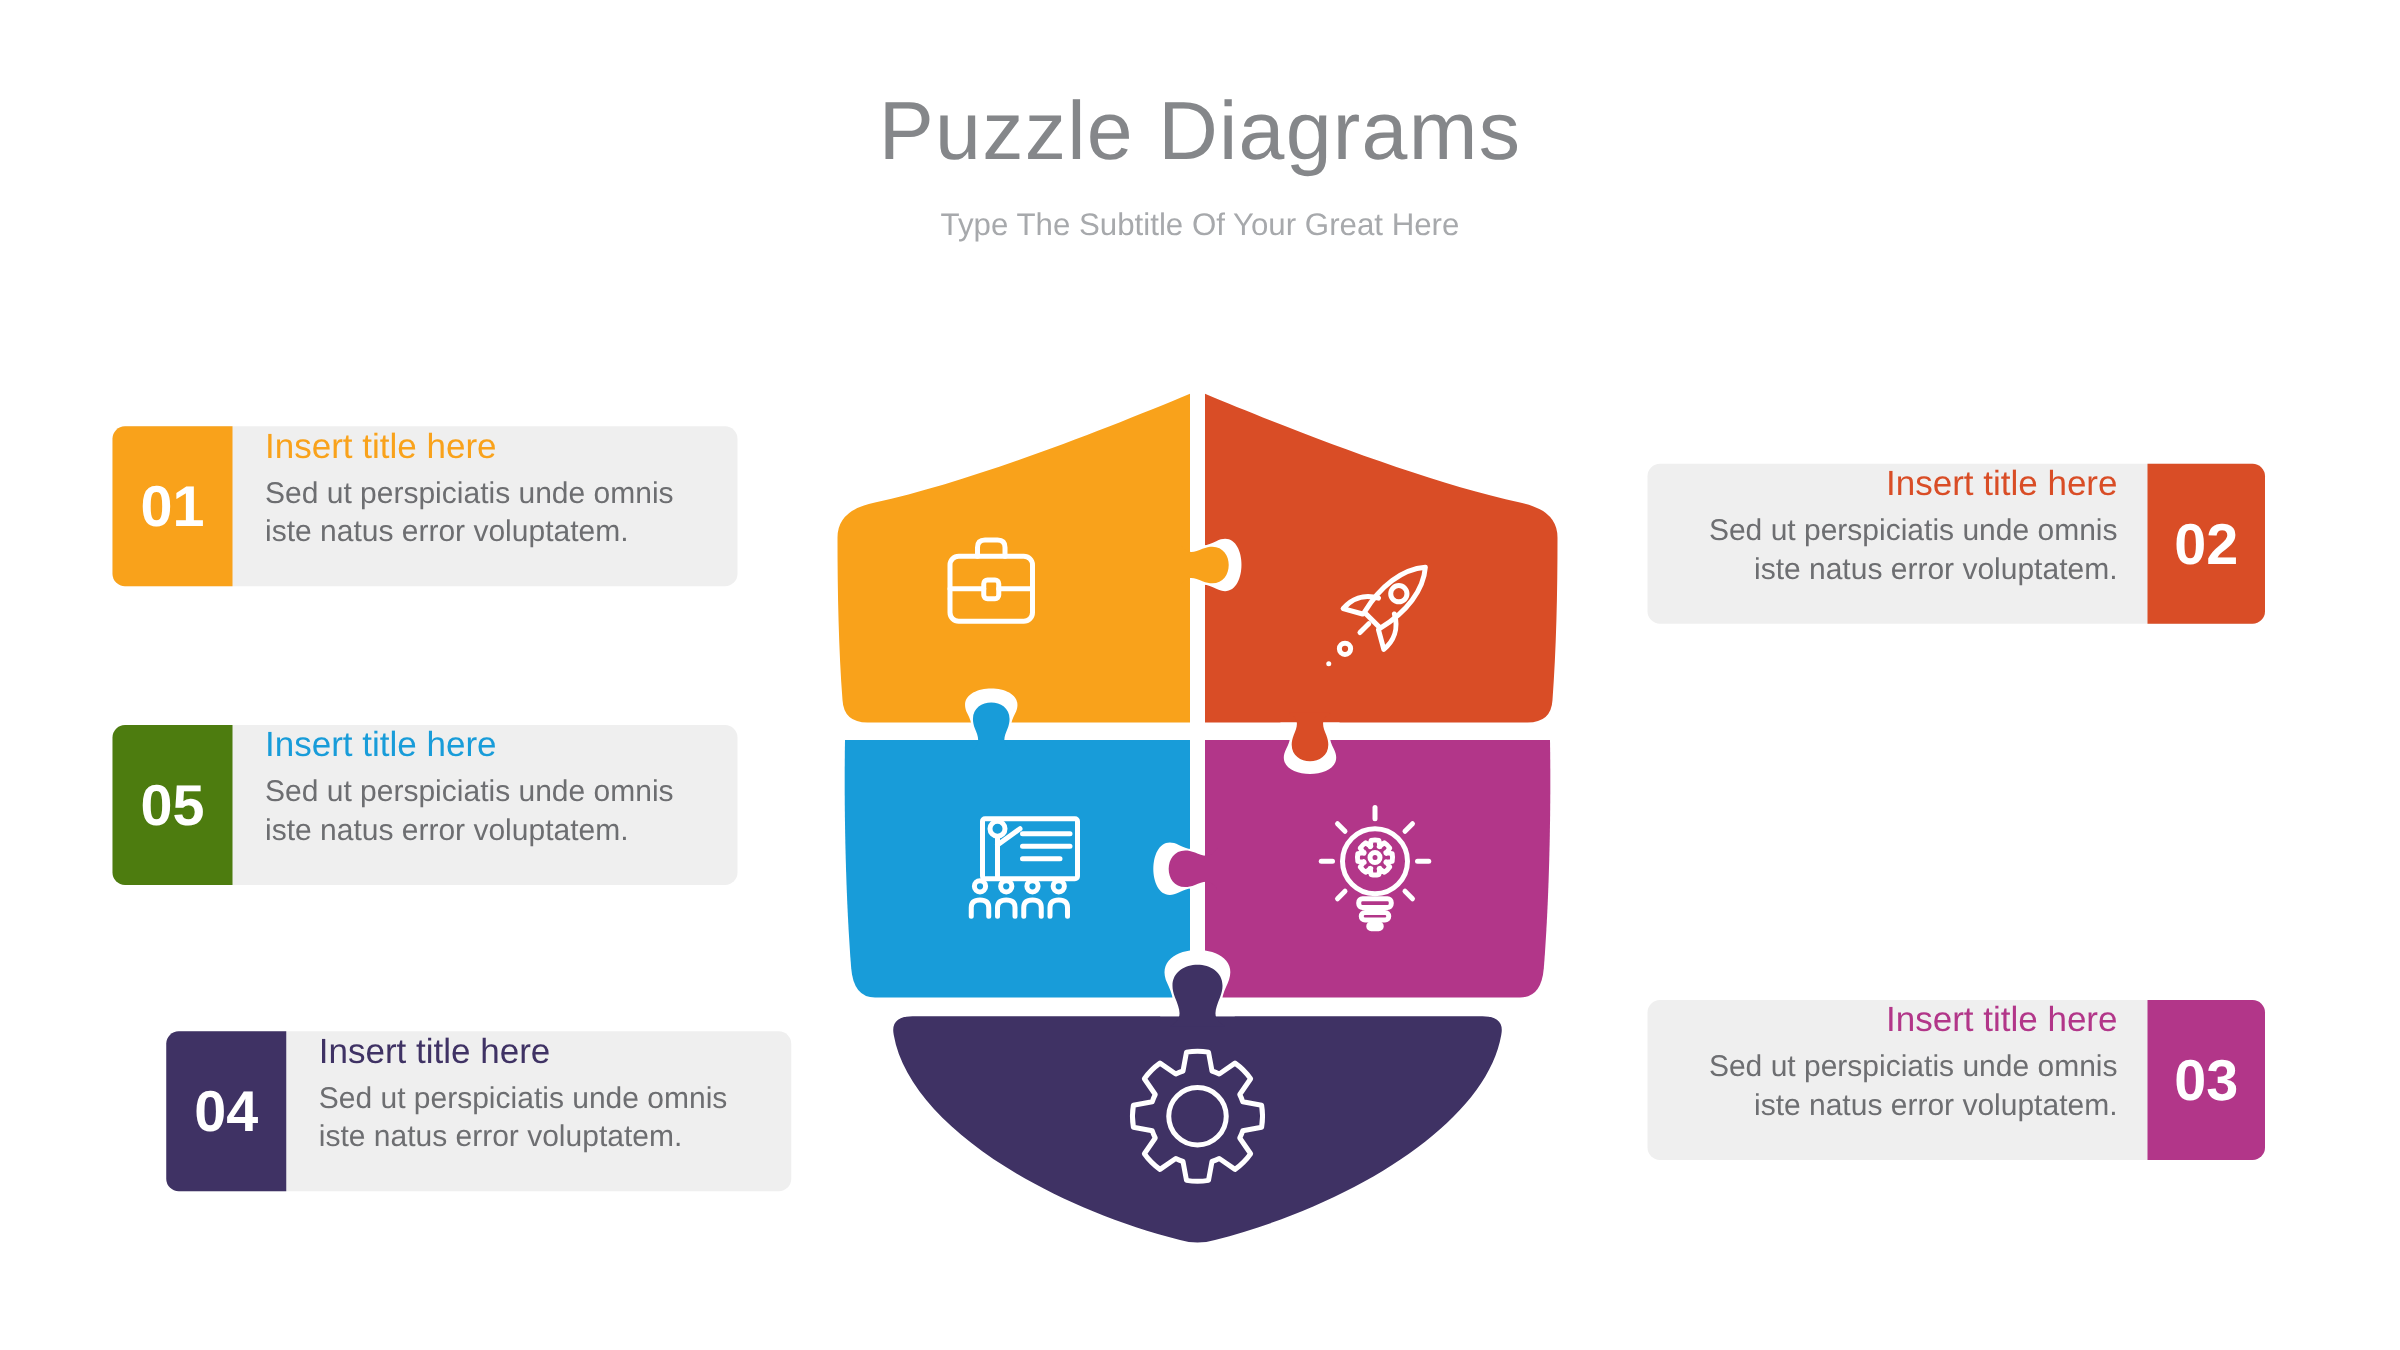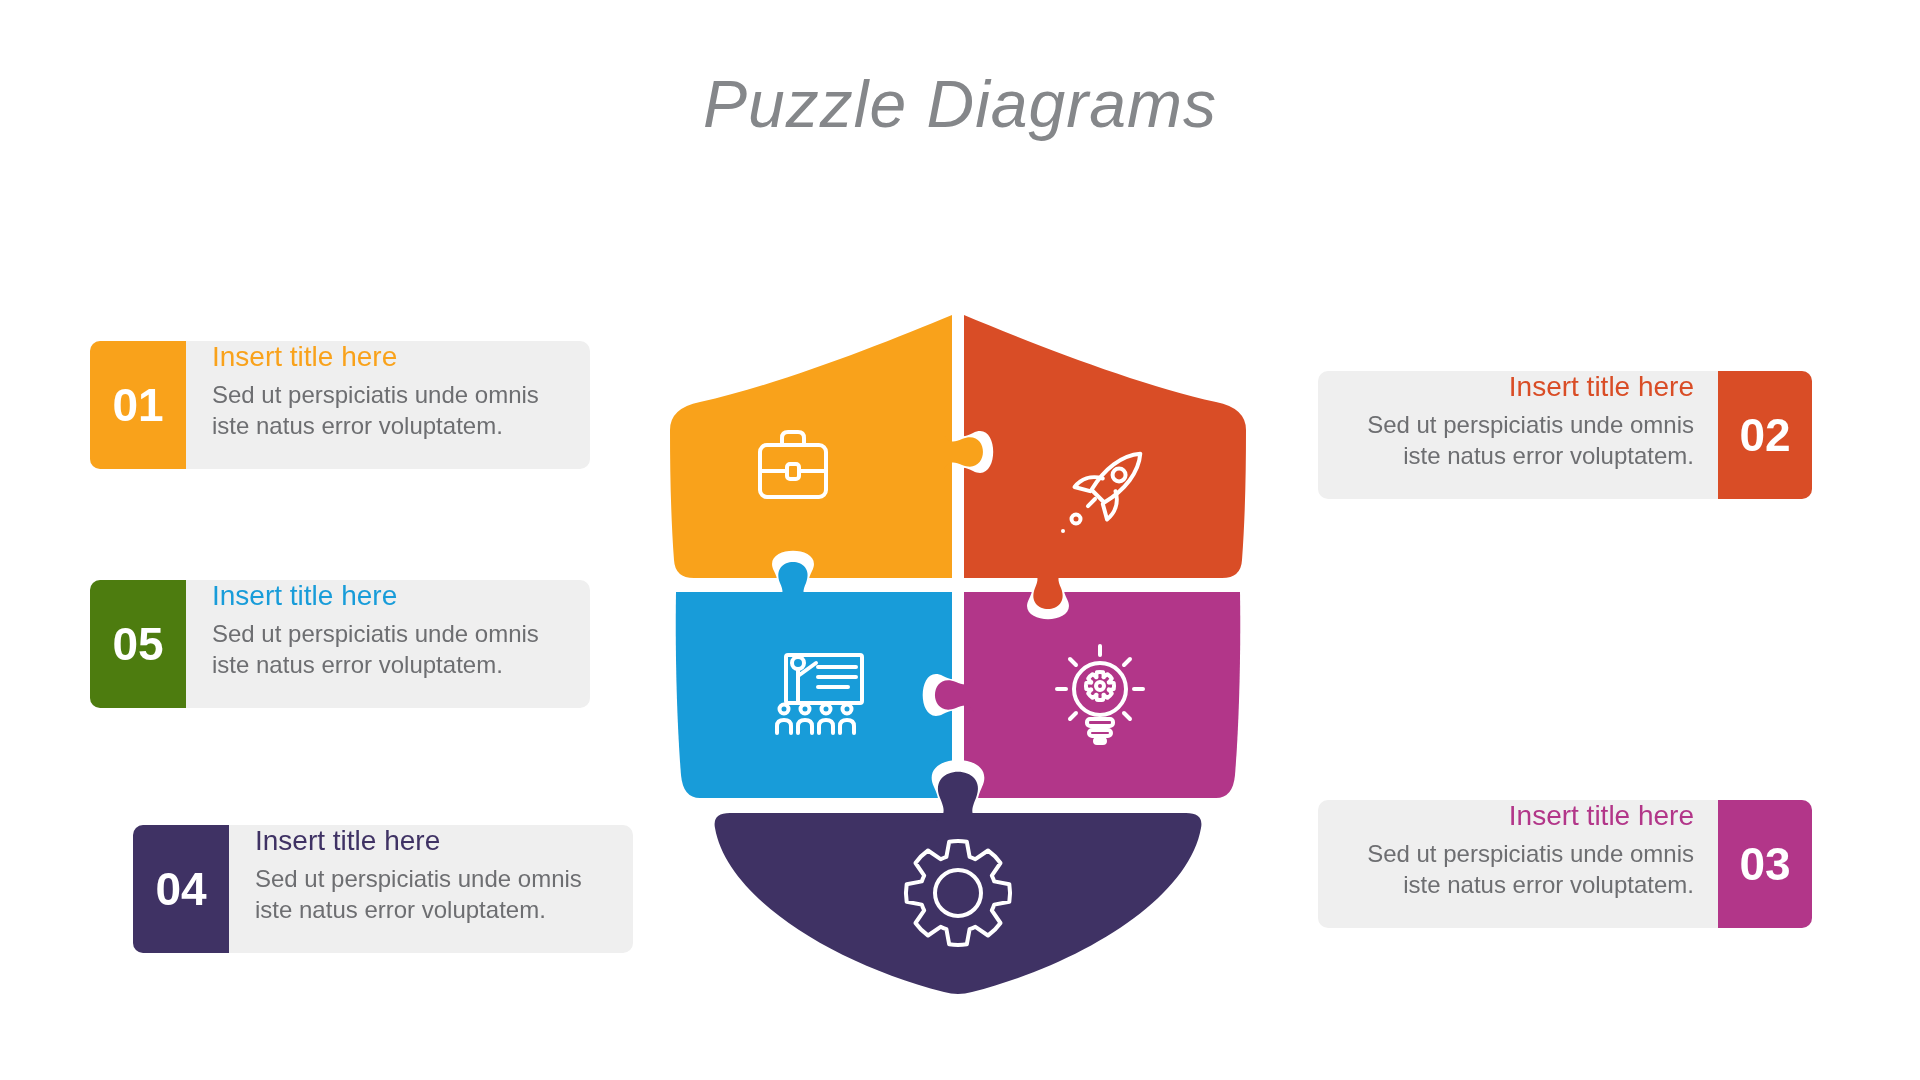--- a/index.html
+++ b/index.html
@@ -1,19 +1,19 @@
 <!DOCTYPE html>
 <html><head>
 <meta charset="utf-8">
 <style>
   html,body{margin:0;padding:0;background:#fff;}
   .slide{position:relative;width:1920px;height:1080px;background:#ffffff;overflow:hidden;
          font-family:"Liberation Sans", sans-serif;}
   
-  .hdr{position:absolute;left:0;top:0;width:1920px;text-align:center;font-style:italic;}
+  .hdr{position:absolute;left:0;top:0;width:1920px;text-align:center;}
   .hdr h1{margin:0;padding-top:66px;font-size:66px;font-weight:400;color:#85878a;letter-spacing:1px;}
   .hdr .sub{margin-top:24px;font-size:25px;color:#a7a9ac;}
   
   .card{position:absolute;height:128px;width:500px;display:flex;background:#efefef;border-radius:10px;}
   .card .num{flex:none;width:96px;display:flex;align-items:center;justify-content:center;
              color:#fff;font-size:46px;font-weight:700;}
   .card.left .num{border-radius:10px 0 0 10px;}
   .card.right .num{border-radius:0 10px 10px 0;width:94px;}
   .card .txt{flex:1;}
   .card.left .txt{padding-left:26px;}
@@ -30,20 +30,21 @@
   .shield{position:absolute;left:660px;top:305px;width:600px;height:700px;}
   .icon{stroke:#ffffff;fill:none;stroke-width:4;stroke-linecap:round;stroke-linejoin:round;}
 </style>
 </head>
 <body>
 
 <div class="slide">
 
   <div class="hdr">
     <h1>Puzzle Diagrams</h1>
+    <div class="sub">Type The Subtitle Of Your Great Here</div>
   </div>
 
   <div class="card left l1">
     <div class="num" style="background: rgb(249, 162, 27);">01</div>
     <div class="txt">
       <div class="title" style="color: rgb(249, 162, 27);">Insert title here</div>
       <div class="body">Sed ut perspiciatis unde omnis iste natus error voluptatem.</div>
     </div>
   </div>
   <div class="card left l2">

